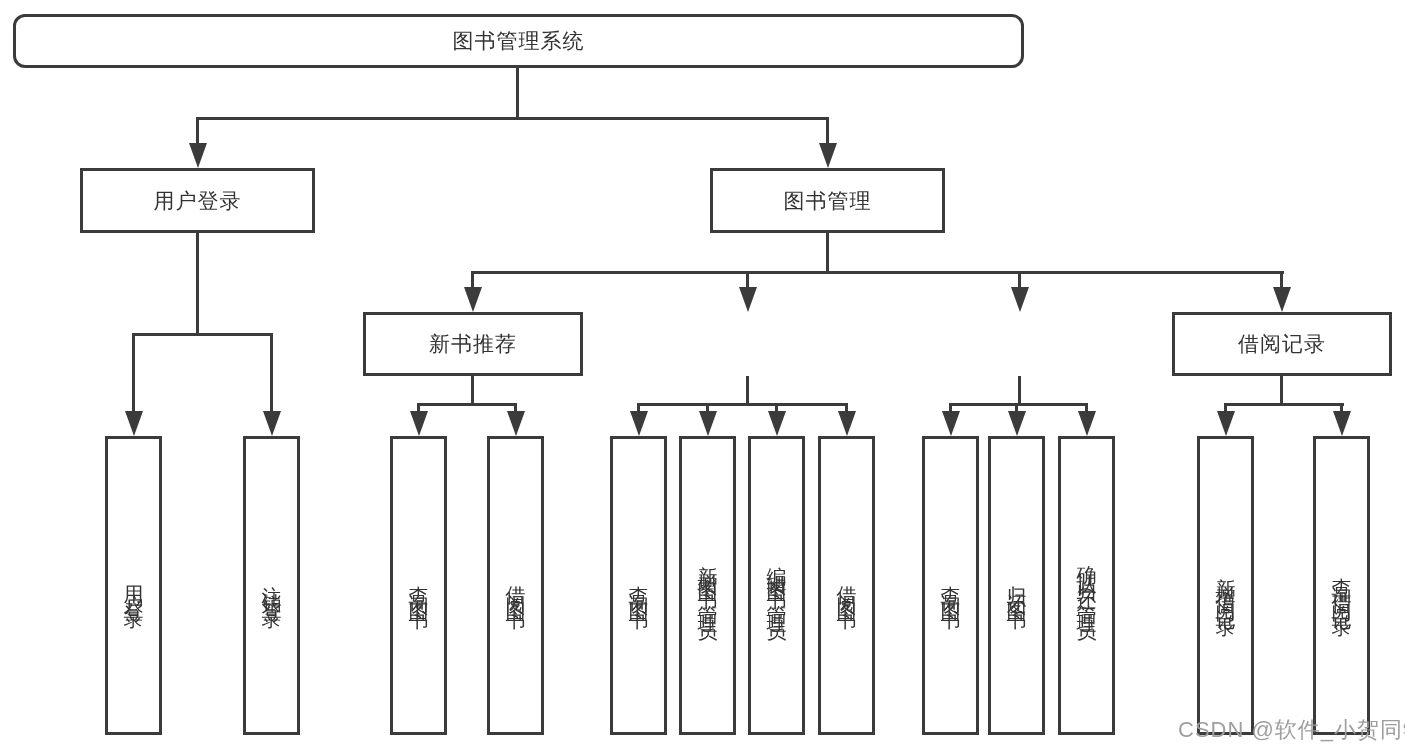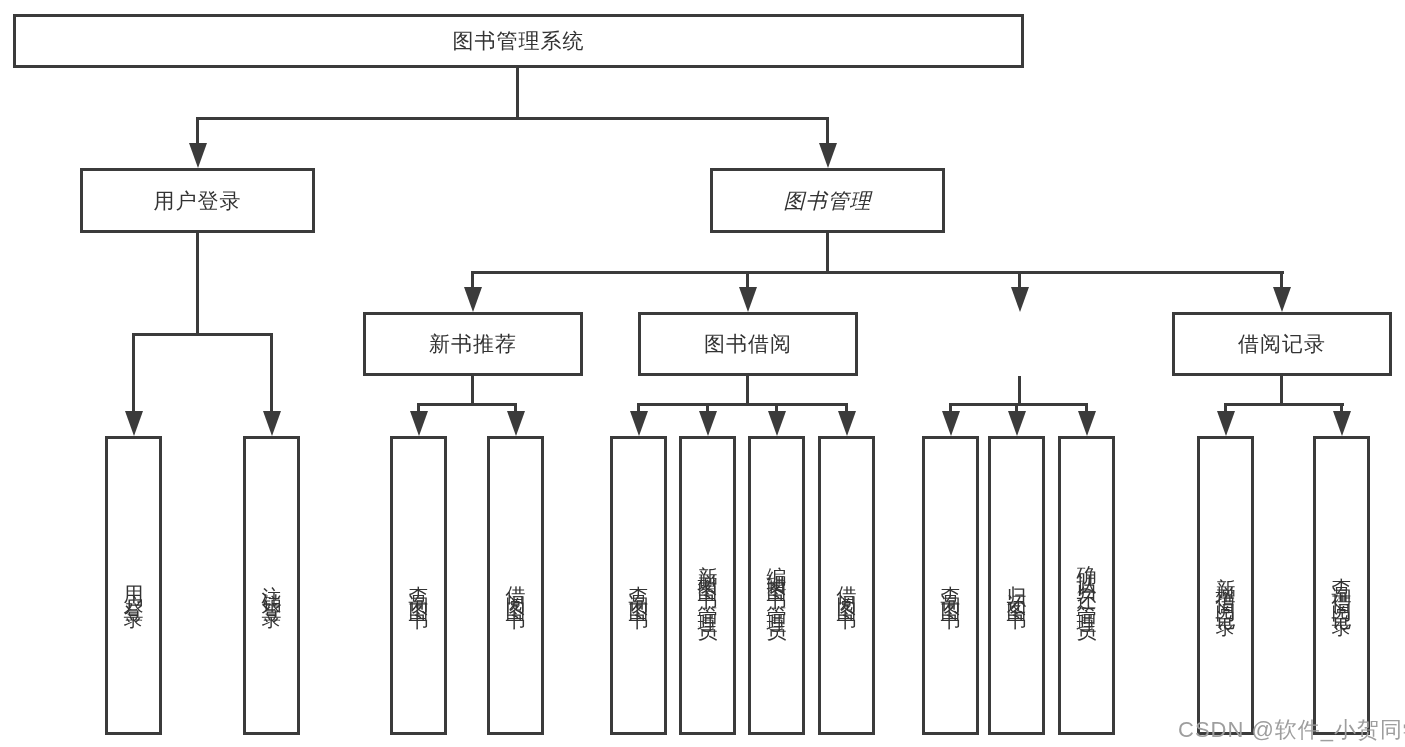--- a/index.html
+++ b/index.html
@@ -61,52 +61,51 @@
     color:var(--wm);
     z-index:5;
     white-space:nowrap;
   }
 </style>
 </head>
 <body>
 
 <div class="canvas">
 
-  <div class="box" style="left:13px;top:14px;width:1011px;height:54px;">图书管理系统</div>
+  <div class="box" style="left:13px;top:14px;width:1011px;height:54px;border-radius:12px;">图书管理系统</div>
 
   <div class="vl" style="left:516px;top:68px;height:49px;"></div>
   <div class="hl" style="left:196px;top:117px;width:633px;"></div>
   <div class="vl" style="left:196px;top:117px;height:27px;"></div>
   <div class="ah" style="left:189px;top:143px;"></div>
   <div class="vl" style="left:826px;top:117px;height:27px;"></div>
   <div class="ah" style="left:819px;top:143px;"></div>
 
   <div class="box" style="left:80px;top:168px;width:235px;height:65px;">用户登录</div>
-  <div class="box" style="left:710px;top:168px;width:235px;height:65px;font-style:italic;">图书管理</div>
+  <div class="box" style="left:710px;top:168px;width:235px;height:65px;">图书管理</div>
 
   <div class="vl" style="left:196px;top:233px;height:102px;"></div>
   <div class="hl" style="left:132px;top:333px;width:141px;"></div>
   <div class="vl" style="left:132px;top:333px;height:78px;"></div>
   <div class="ah" style="left:125px;top:411px;"></div>
   <div class="vl" style="left:270px;top:333px;height:78px;"></div>
   <div class="ah" style="left:263px;top:411px;"></div>
 
   <div class="vl" style="left:826px;top:233px;height:40px;"></div>
   <div class="hl" style="left:471px;top:271px;width:813px;"></div>
   <div class="vl" style="left:471px;top:271px;height:17px;"></div>
   <div class="ah" style="left:464px;top:287px;"></div>
   <div class="vl" style="left:746px;top:271px;height:17px;"></div>
   <div class="ah" style="left:739px;top:287px;"></div>
   <div class="vl" style="left:1018px;top:271px;height:17px;"></div>
   <div class="ah" style="left:1011px;top:287px;"></div>
   <div class="vl" style="left:1280px;top:271px;height:17px;"></div>
   <div class="ah" style="left:1273px;top:287px;"></div>
 
   <div class="box" style="left:363px;top:312px;width:220px;height:64px;">新书推荐</div>
-  <div class="box" style="left:638px;top:312px;width:220px;height:64px;">图书借阅</div>
   <div class="box" style="left:1172px;top:312px;width:220px;height:64px;">借阅记录</div>
 
   <div class="vl" style="left:471px;top:376px;height:29px;"></div>
   <div class="hl" style="left:417px;top:403px;width:100px;"></div>
   <div class="vl" style="left:417px;top:403px;height:10px;"></div>
   <div class="ah" style="left:410px;top:411px;"></div>
   <div class="vl" style="left:514px;top:403px;height:10px;"></div>
   <div class="ah" style="left:507px;top:411px;"></div>
 
   <div class="vl" style="left:746px;top:376px;height:29px;"></div>

